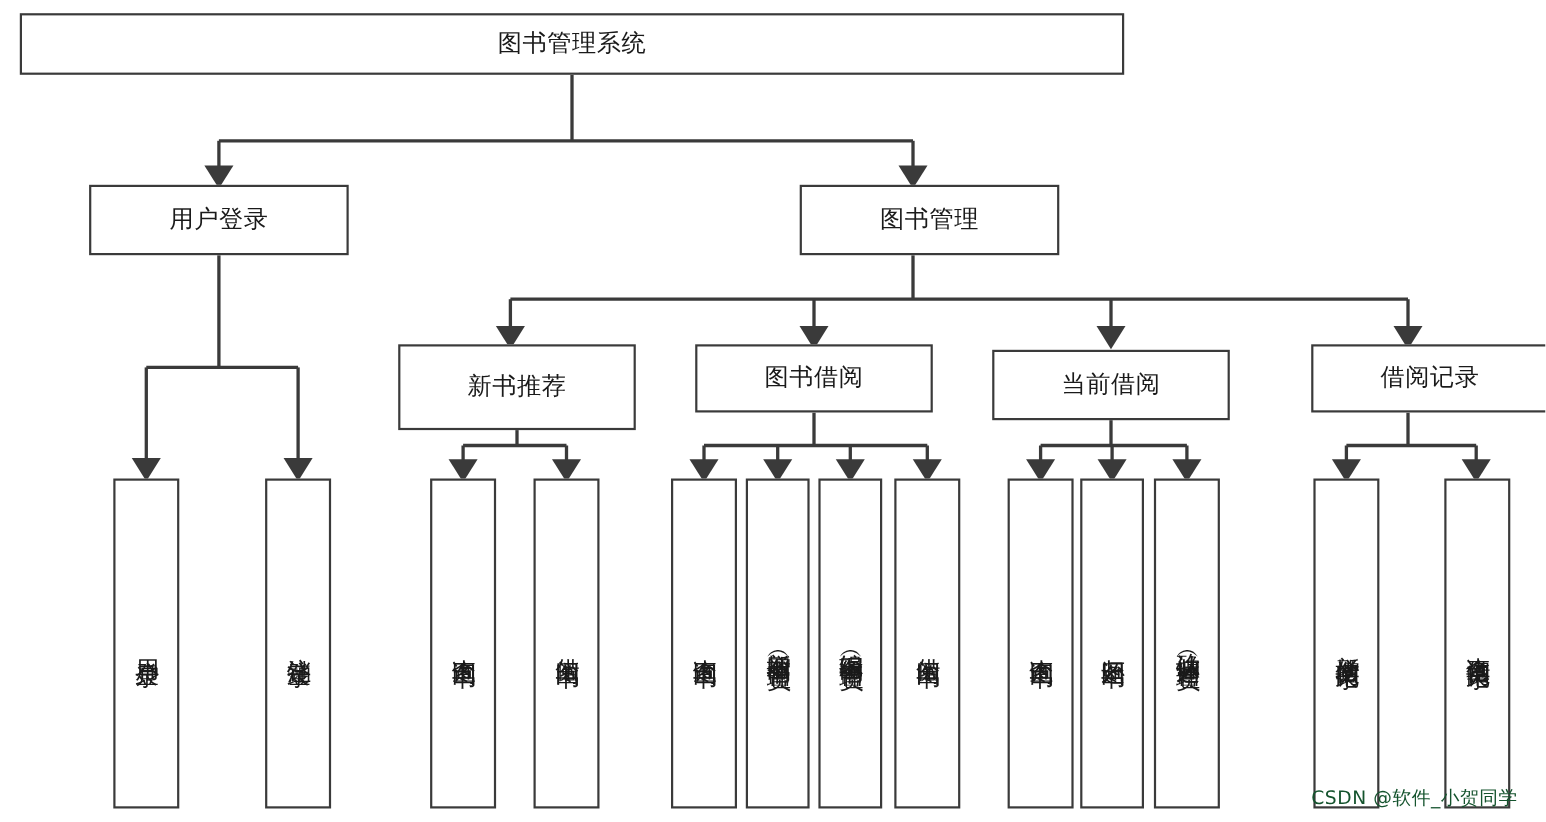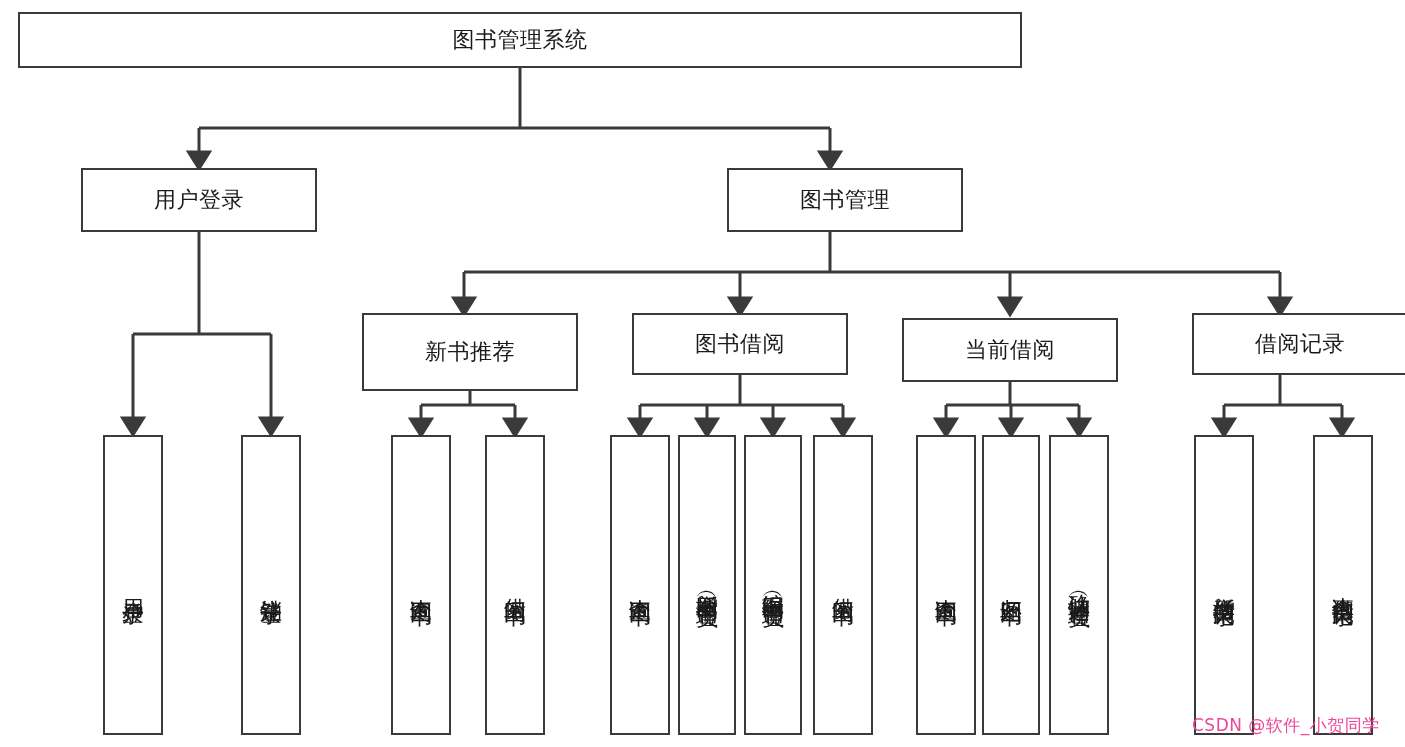--- a/index.html
+++ b/index.html
@@ -57,21 +57,21 @@
     top: 0;
     width: 1405px;
     height: 747px;
     pointer-events: none;
   }
   #watermark {
     position: absolute;
     left: 1192px;
     top: 714px;
     font-size: 17px;
-    color: #ec4899;
+    color: #14532d;
     white-space: nowrap;
     letter-spacing: 0.5px;
   }
 </style>
 </head>
 <body>
 
 <div id="canvas">
 
   <svg id="edges" viewBox="0 0 1405 747" xmlns="http://www.w3.org/2000/svg">

